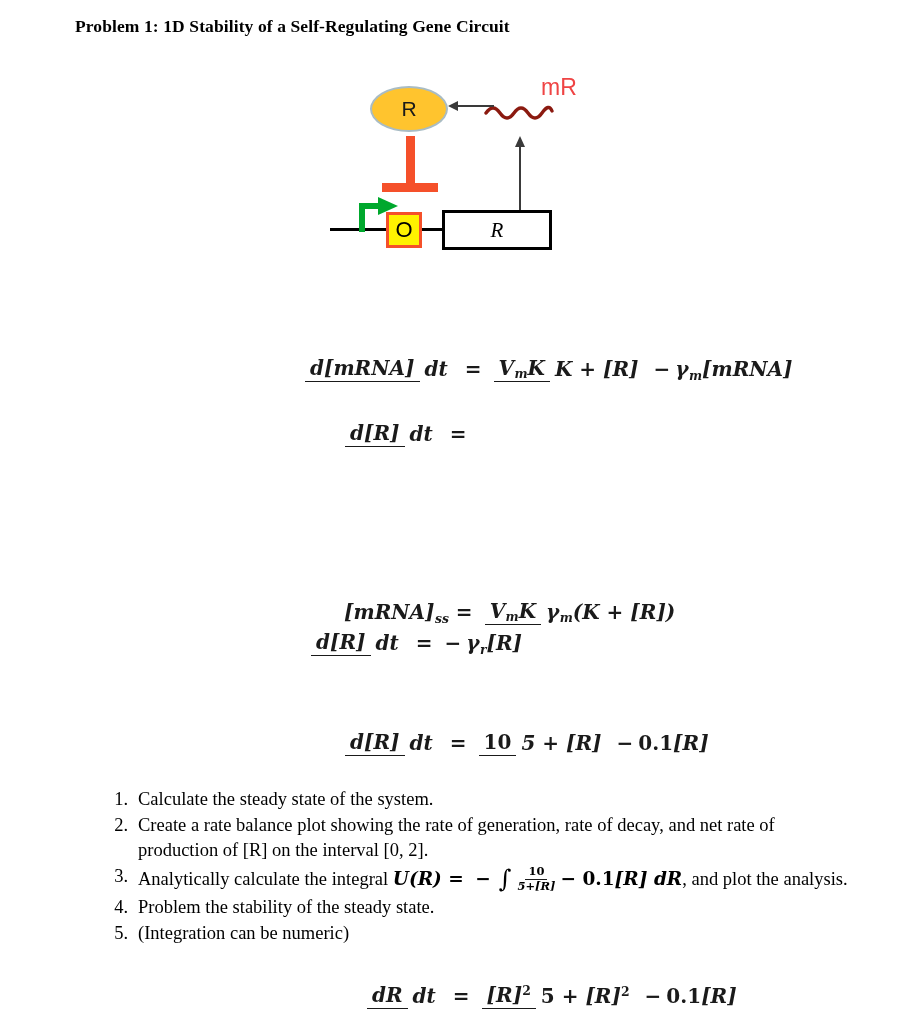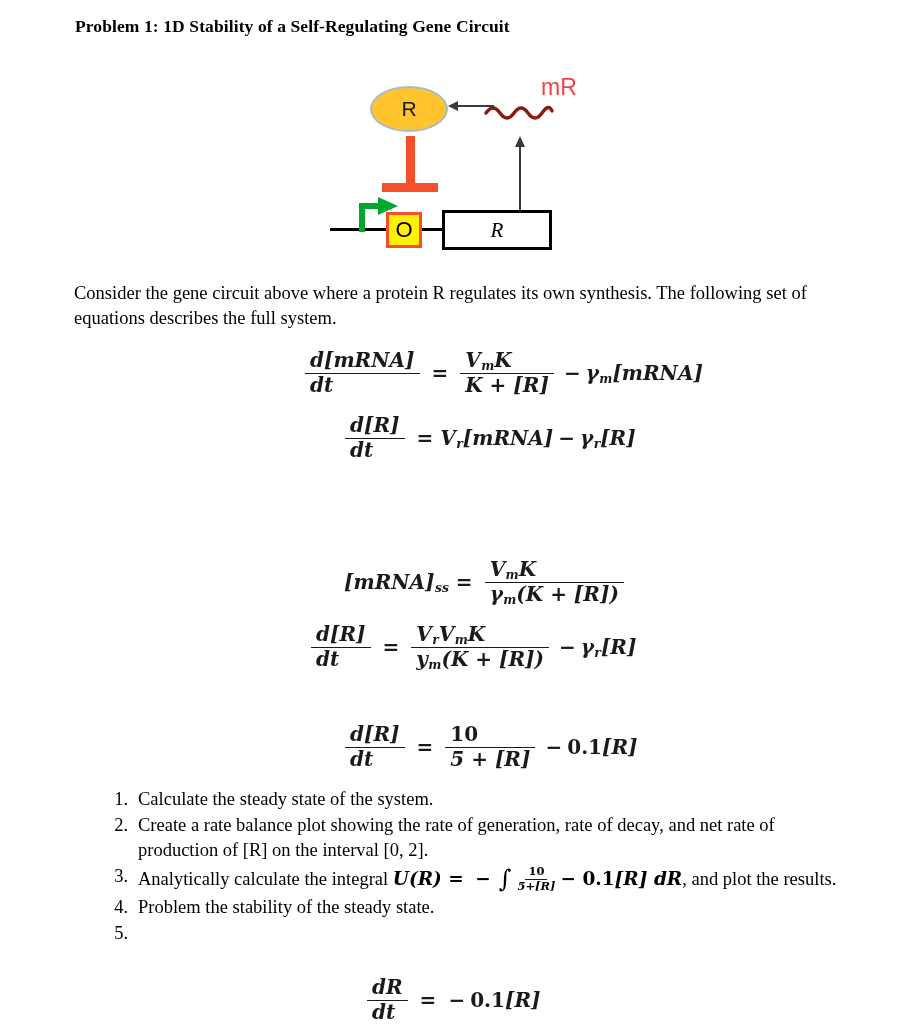--- a/index.html
+++ b/index.html
@@ -184,23 +184,24 @@
     font-family: "DejaVu Serif", "Liberation Serif", serif;
     font-style: italic;
     font-weight: bold;
     color: #1a1a1a;
     white-space: nowrap;
     display: flex;
     align-items: center;
   }
   .frac {
     display: inline-flex;
-    flex-direction: column;
+    flex-direction: row;
+    align-items: center;
     vertical-align: middle;
-    margin: 4px 5px;
+    margin: 12px 5px;
   }
   .frac .num, .frac .den {
     display: block;
     padding: 0 5px;
     line-height: 1.18;
     white-space: nowrap;
   }
   .frac .num { border-bottom: 1.6px solid #1a1a1a; }
   .upr { font-style: normal; }
   sub.s {
@@ -214,21 +215,21 @@
     font-size: 0.62em;
     font-style: normal;
     vertical-align: 0.55em;
     line-height: 0;
   }
   .op { margin: 0 5px; font-style: normal; }
   .eq-op-eq { margin: 0 7px; font-style: normal; }
 
   #eq1 { left: 300px; top: 345px;  font-size: 20px; }
   #eq2 { left: 340px; top: 410px;  font-size: 20px; }
-  #eq3 { left: 344px; top: 554px;  font-size: 20px; }
+  #eq3 { left: 344px; top: 588px;  font-size: 20px; }
   #eq4 { left: 306px; top: 619px;  font-size: 20px; }
   #eq5 { left: 340px; top: 719px;  font-size: 20px; }
   #eq6 { left: 362px; top: 972px;  font-size: 20px; }
 
   
   .list {
     position: absolute;
     left: 100px;
     top: 787px;
     width: 752px;
@@ -323,64 +324,58 @@
 
     <div class="operator">
       <span>O</span>
     </div>
 
     <div class="gene-box">
       <span>R</span>
     </div>
   </div>
 
-  <div class="para" id="para-intro">Consider the gene circuit above where a protein R regulates its own synthesis. The following set of equations describes the full system.</div>
 
   <div class="eq" id="eq1">
     <span class="frac">
       <span class="num">d[mRNA]</span>
       <span class="den">dt</span>
     </span>
     <span class="eq-op-eq">=</span>
     <span class="frac">
       <span class="num">V<sub class="s">m</sub>K</span>
       <span class="den">K + [R]</span>
     </span>
     <span><span class="op">−</span>γ<sub class="s">m</sub>[mRNA]</span>
   </div>
 
   <div class="eq" id="eq2">
     <span class="frac">
       <span class="num">d[R]</span>
       <span class="den">dt</span>
     </span>
     <span class="eq-op-eq">=</span>
-    <span>V<sub class="s">r</sub>[mRNA]<span class="op">−</span>γ<sub class="s">r</sub>[R]</span>
   </div>
 
 
   <div class="eq" id="eq3">
     <span>[mRNA]<sub class="s">ss</sub></span>
     <span class="eq-op-eq">=</span>
     <span class="frac">
       <span class="num">V<sub class="s">m</sub>K</span>
       <span class="den">γ<sub class="s">m</sub>(K + [R])</span>
     </span>
   </div>
 
   <div class="eq" id="eq4">
     <span class="frac">
       <span class="num">d[R]</span>
       <span class="den">dt</span>
     </span>
     <span class="eq-op-eq">=</span>
-    <span class="frac">
-      <span class="num">V<sub class="s">r</sub>V<sub class="s">m</sub>K</span>
-      <span class="den">y<sub class="s">m</sub>(K + [R])</span>
-    </span>
     <span><span class="op">−</span>γ<sub class="s">r</sub>[R]</span>
   </div>
 
 
   <div class="eq" id="eq5">
     <span class="frac">
       <span class="num">d[R]</span>
       <span class="den">dt</span>
     </span>
     <span class="eq-op-eq">=</span>
@@ -401,35 +396,40 @@
     <div class="li">
       <span class="num-label">2.</span>
       <span class="li-text">Create a rate balance plot showing the rate of generation, rate of decay, and net rate of production of [R] on the interval [0, 2].</span>
     </div>
 
     <div class="li">
       <span class="num-label">3.</span>
       <span class="li-text"><span>Analytically calculate the integral </span><span class="inline-math"><span>U(R) =</span>&nbsp;<span class="op">−</span><span class="intsign">∫</span><span class="frac-inline">
               <span class="num upr">10</span>
               <span class="den">5+[R]</span>
-            </span><span>−&nbsp;<span class="upr">0.1</span>[<span>R</span>]&nbsp;<em>dR</em></span></span><span>, and plot the results.</span></span>
+            </span><span>−&nbsp;<span class="upr">0.1</span>[<span>R</span>]&nbsp;<em>dR</em></span></span><span>, and plot the analysis.</span></span>
     </div>
 
     <div class="li">
       <span class="num-label">4.</span>
       <span class="li-text">Problem the stability of the steady state.</span>
     </div>
 
     <div class="li">
       <span class="num-label">5.</span>
+      <span class="li-5-sub">(Integration can be numeric)</span>
     </div>
   </div>
 
   <div class="eq" id="eq6">
     <span class="frac">
       <span class="num">dR</span>
       <span class="den">dt</span>
     </span>
     <span class="eq-op-eq">=</span>
+    <span class="frac">
+      <span class="num">[R]<sup class="s">2</sup></span>
+      <span class="den"><span class="upr">5</span> + [R]<sup class="s">2</sup></span>
+    </span>
     <span><span class="op">−</span><span class="upr">0.1</span>[R]</span>
   </div>
 
 </div>
 
 </body></html>

